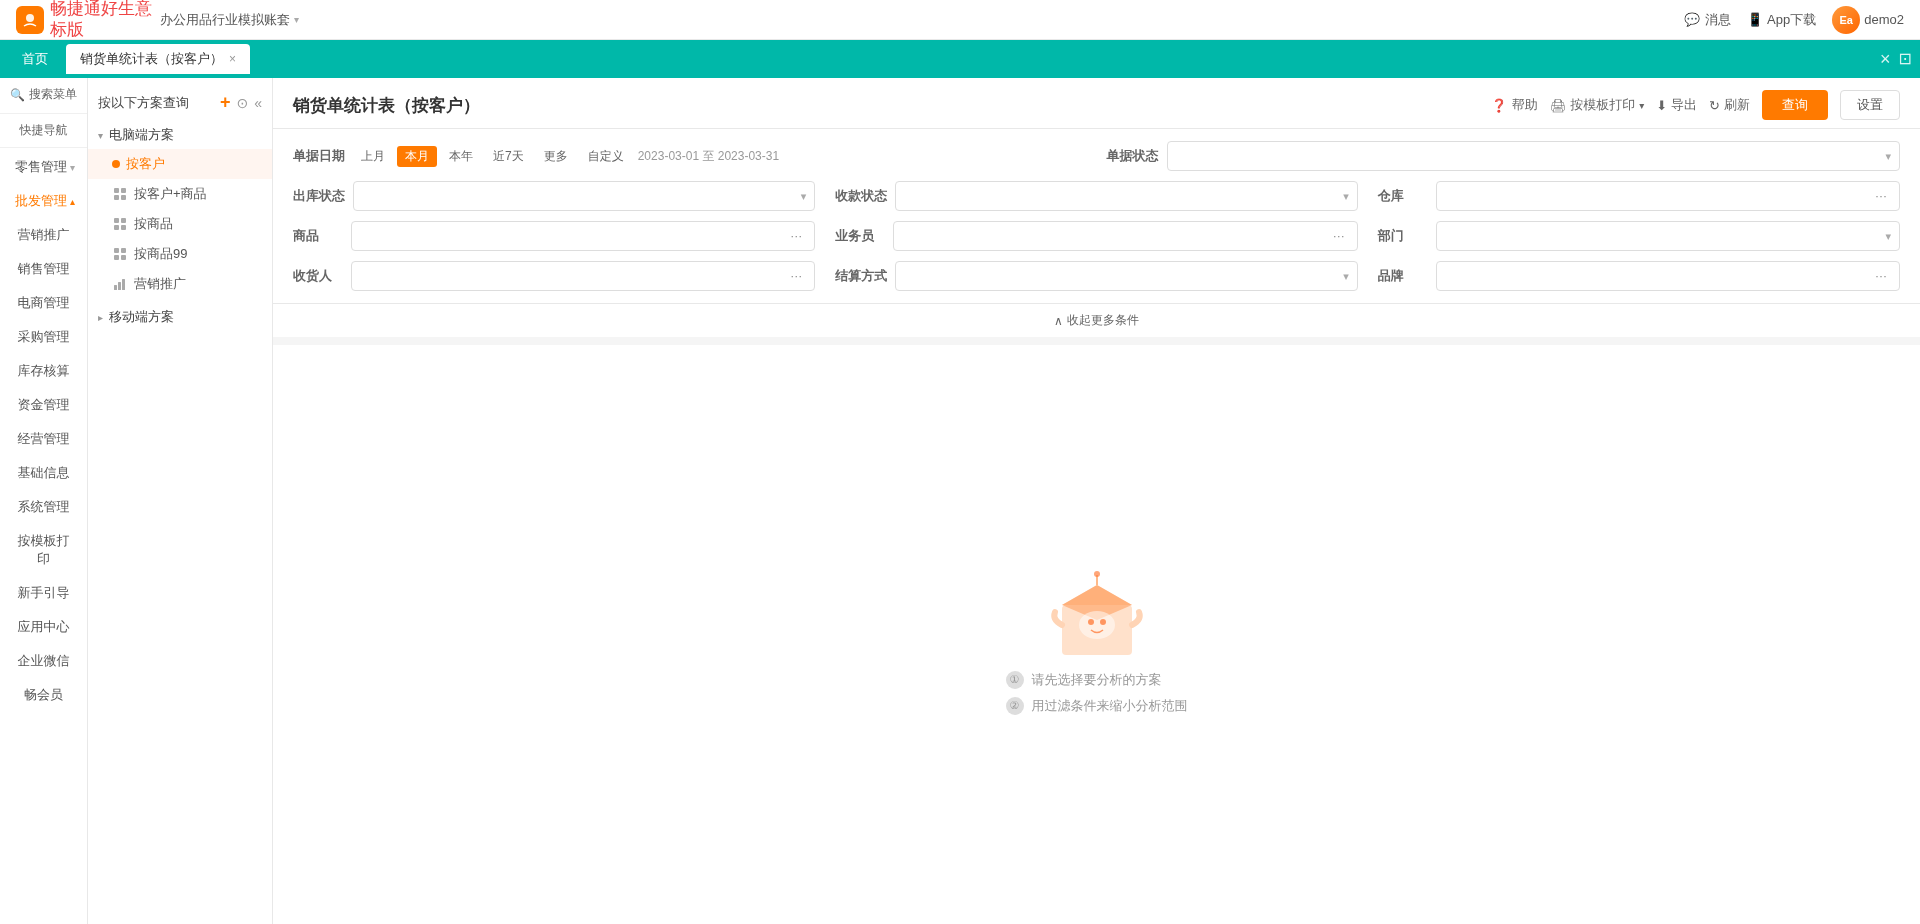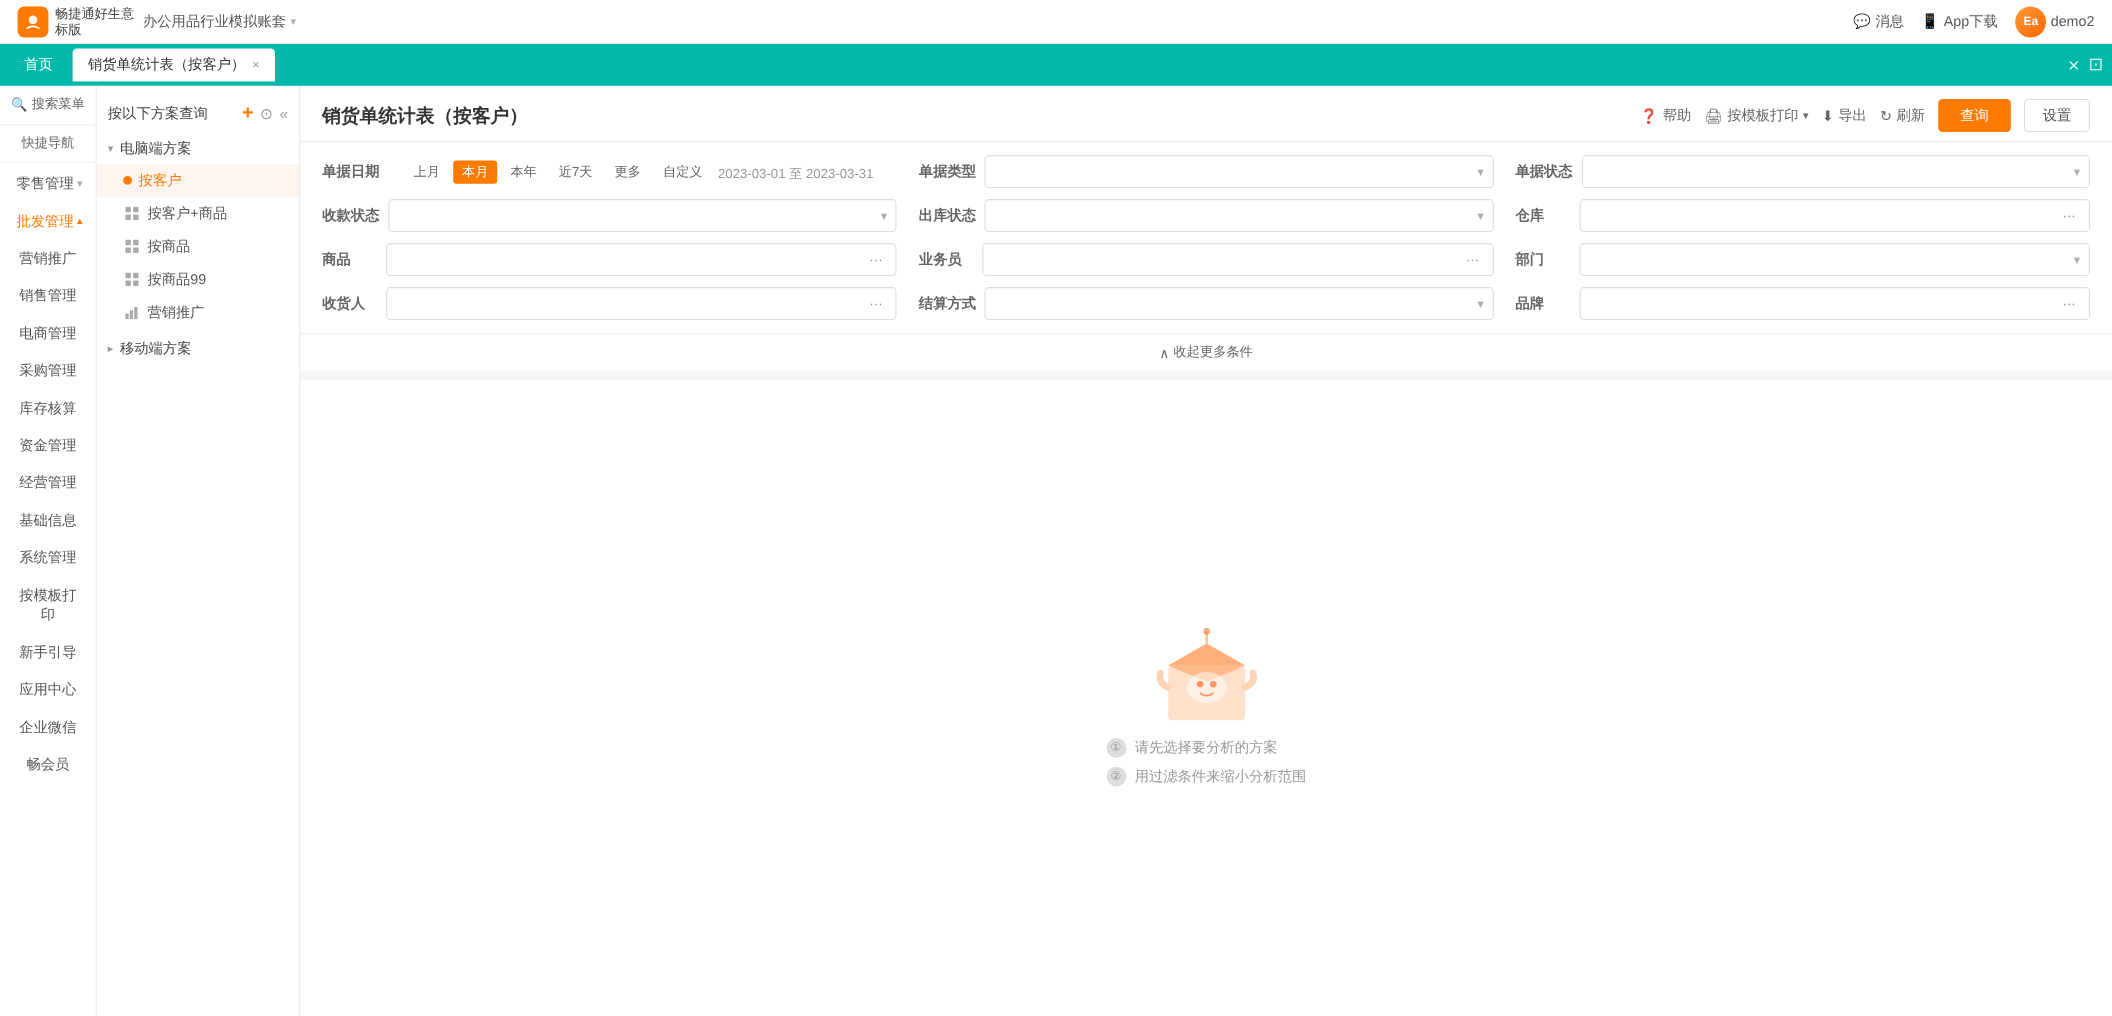--- a/index.html
+++ b/index.html
@@ -32,22 +32,22 @@
       background: #ff7a00;
       border-radius: 6px;
       display: flex;
       align-items: center;
       justify-content: center;
       color: white;
       font-size: 14px;
       font-weight: bold;
     }
     .logo-text {
-      font-size: 12px;
-      color: #404040;
+      font-size: 17px;
+      color: #ef4444;
       line-height: 1.2;
     }
     .system-title {
       font-size: 13px;
       color: #555;
       display: flex;
       align-items: center;
       gap: 4px;
     }
     .top-header-right {
@@ -658,58 +658,51 @@
         <button class="query-btn">查询</button>
         <button class="settings-btn">设置</button>
       </div>
     </div>
 
     <div class="filter-area">
 
       <div class="filter-row">
         <div class="filter-group">
           <span class="filter-label">单据日期</span>
-          <div style="display:flex; align-items:flex-end; gap:6px; flex:1;margin-left:15px;">
+          <div style="display:flex; align-items:center; gap:6px; flex:1;">
             <div class="date-tabs">
               <span class="date-tab">上月</span>
               <span class="date-tab active">本月</span>
               <span class="date-tab">本年</span>
               <span class="date-tab">近7天</span>
               <span class="date-tab">更多</span>
               <span class="date-tab">自定义</span>
             </div>
             <div class="date-range-input">2023-03-01 至 2023-03-31</div>
           </div>
         </div>
         <div class="filter-group">
-          <span class="filter-label">单据类型</span>
+          <span class="filter-label">单据状态</span>
           <div class="filter-control">
             <span></span>
             <span class="chevron-down" style="color:#aaa;font-size:11px;"></span>
           </div>
         </div>
-        <div class="filter-group">
-          <span class="filter-label">单据状态</span>
+      </div>
+
+      <div class="filter-row">
+        <div class="filter-group">
+          <span class="filter-label">出库状态</span>
           <div class="filter-control">
             <span></span>
             <span class="chevron-down" style="color:#aaa;font-size:11px;"></span>
           </div>
         </div>
-      </div>
-
-      <div class="filter-row">
         <div class="filter-group">
           <span class="filter-label">收款状态</span>
-          <div class="filter-control">
-            <span></span>
-            <span class="chevron-down" style="color:#aaa;font-size:11px;"></span>
-          </div>
-        </div>
-        <div class="filter-group">
-          <span class="filter-label">出库状态</span>
           <div class="filter-control">
             <span></span>
             <span class="chevron-down" style="color:#aaa;font-size:11px;"></span>
           </div>
         </div>
         <div class="filter-group">
           <span class="filter-label">仓库</span>
           <div class="filter-control">
             <span></span>
             <span class="filter-more-btn">···</span>

